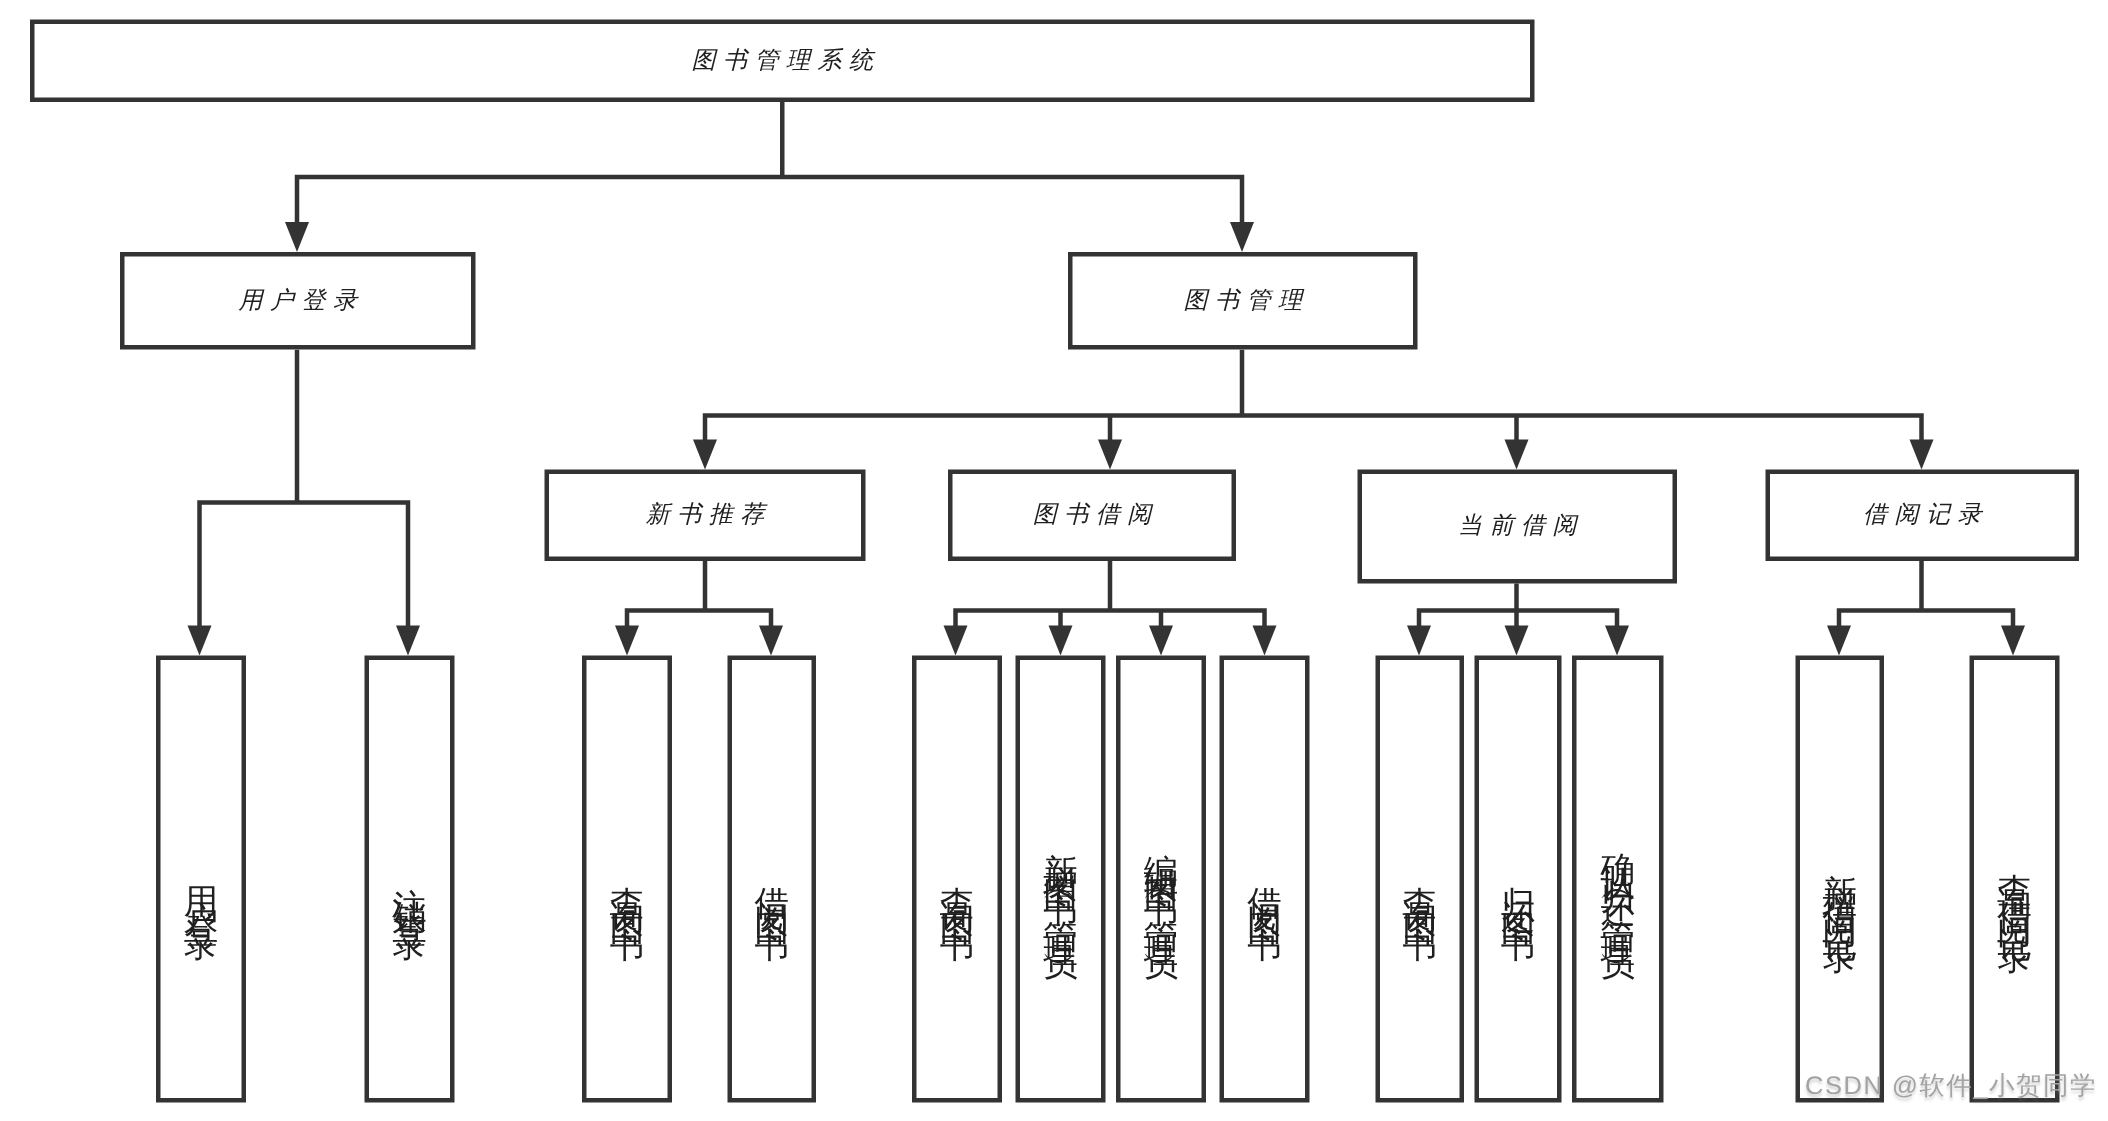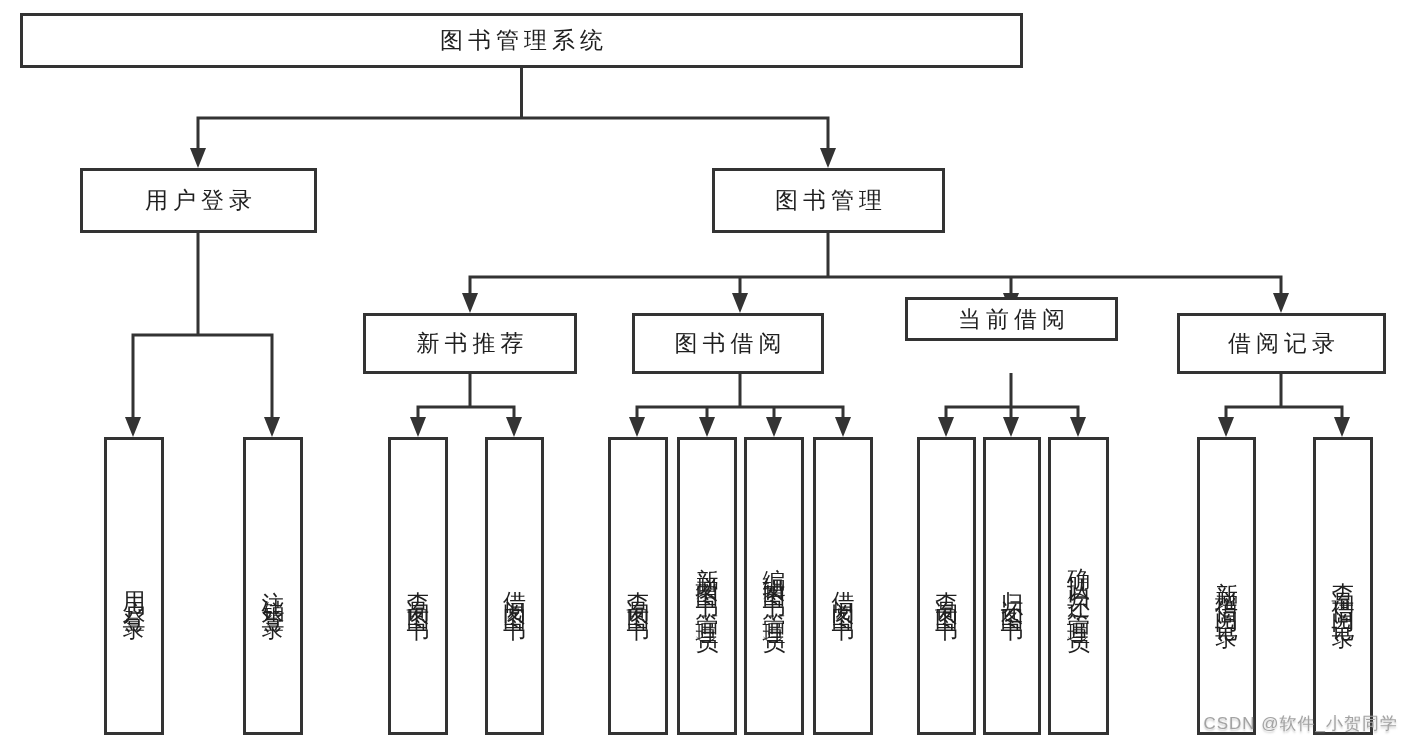--- a/index.html
+++ b/index.html
@@ -26,26 +26,27 @@
     position: absolute;
     box-sizing: border-box;
     border: 3px solid var(--line, #333333);
     background: #ffffff;
     display: flex;
     align-items: center;
     justify-content: center;
     text-align: center;
   }
   .node .label-h {
-    font-size: 23px;
+    font-size: 16px;
     letter-spacing: 5px;
     white-space: nowrap;
     color: var(--text, #1f1f1f);
     line-height: 1;
     padding-left: 5px; 
+    font-style: italic;
   }
   .node .label-v {
     writing-mode: vertical-rl;
     font-size: 23px;
     letter-spacing: 9px;
     line-height: 1;
     color: var(--text, #1f1f1f);
     white-space: nowrap;
     padding-top: 9px; 
   }
@@ -121,21 +122,21 @@
   <div class="node" style="left:712px; top:168px; width:233px; height:65px;">
     <span class="label-h">图书管理</span>
   </div>
 
   <div class="node" style="left:363px; top:313px; width:214px; height:61px;">
     <span class="label-h">新书推荐</span>
   </div>
   <div class="node" style="left:632px; top:313px; width:192px; height:61px;">
     <span class="label-h">图书借阅</span>
   </div>
-  <div class="node" style="left:905px; top:297px; width:213px; height:44px;text-align:center;">
+  <div class="node" style="left:905px; top:313px; width:213px; height:76px;text-align:center;">
     <span class="label-h">当前借阅</span>
   </div>
   <div class="node" style="left:1177px; top:313px; width:209px; height:61px;">
     <span class="label-h">借阅记录</span>
   </div>
 
   <div class="node" style="left:104px; top:437px; width:60px; height:298px;">
     <span class="label-v">用户登录</span>
   </div>
   <div class="node" style="left:243px; top:437px; width:60px; height:298px;">

